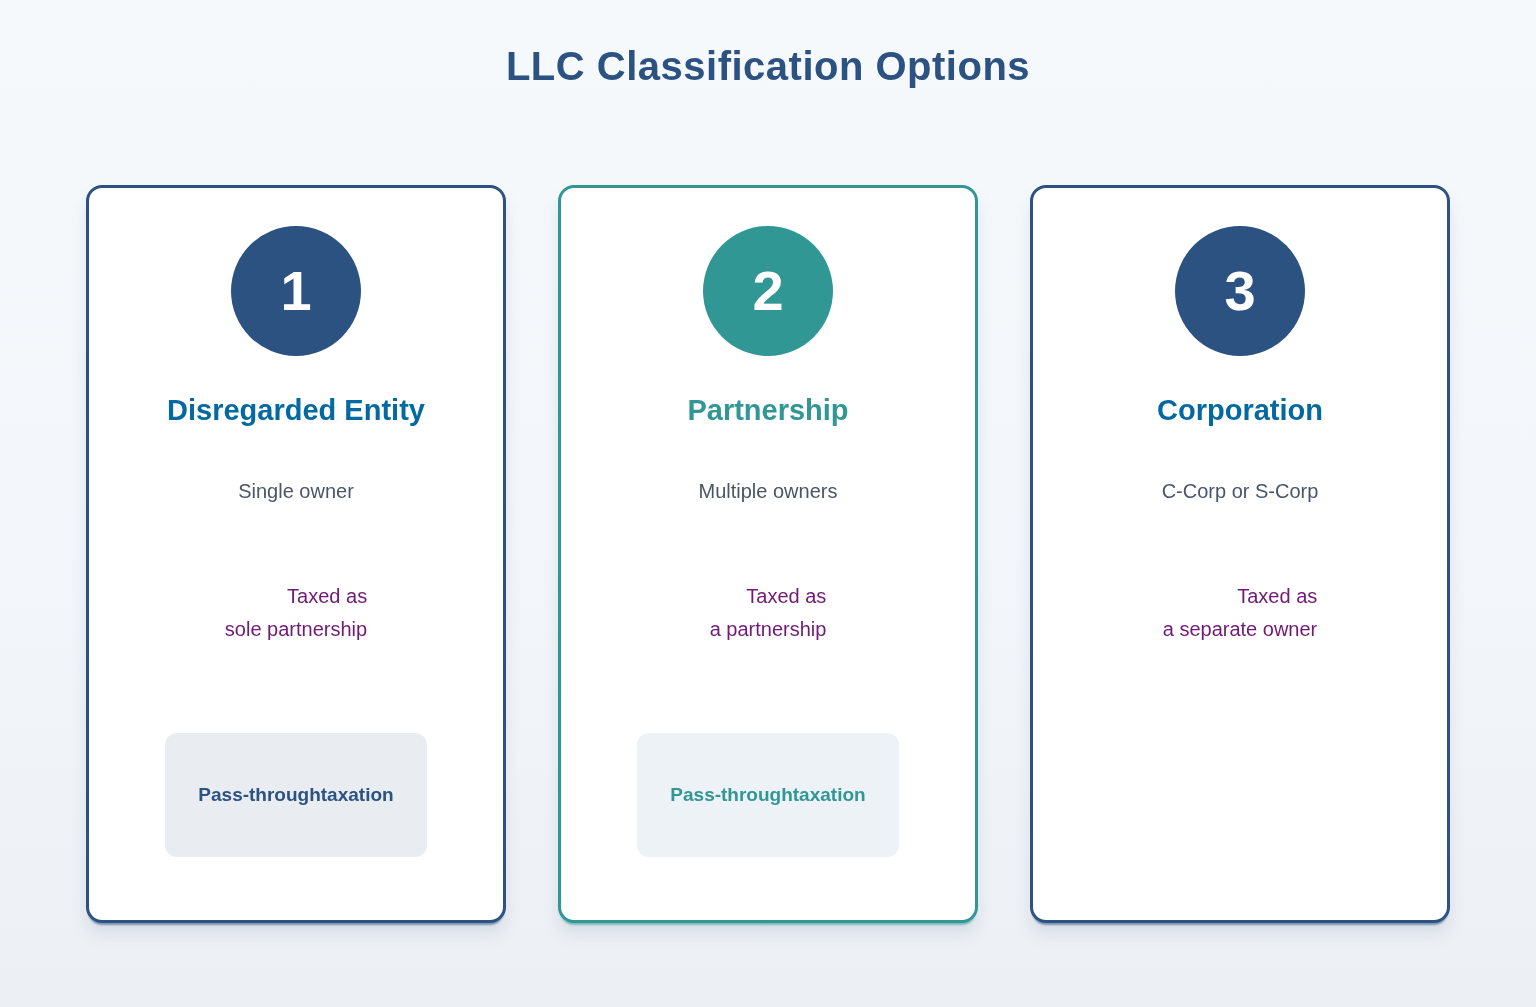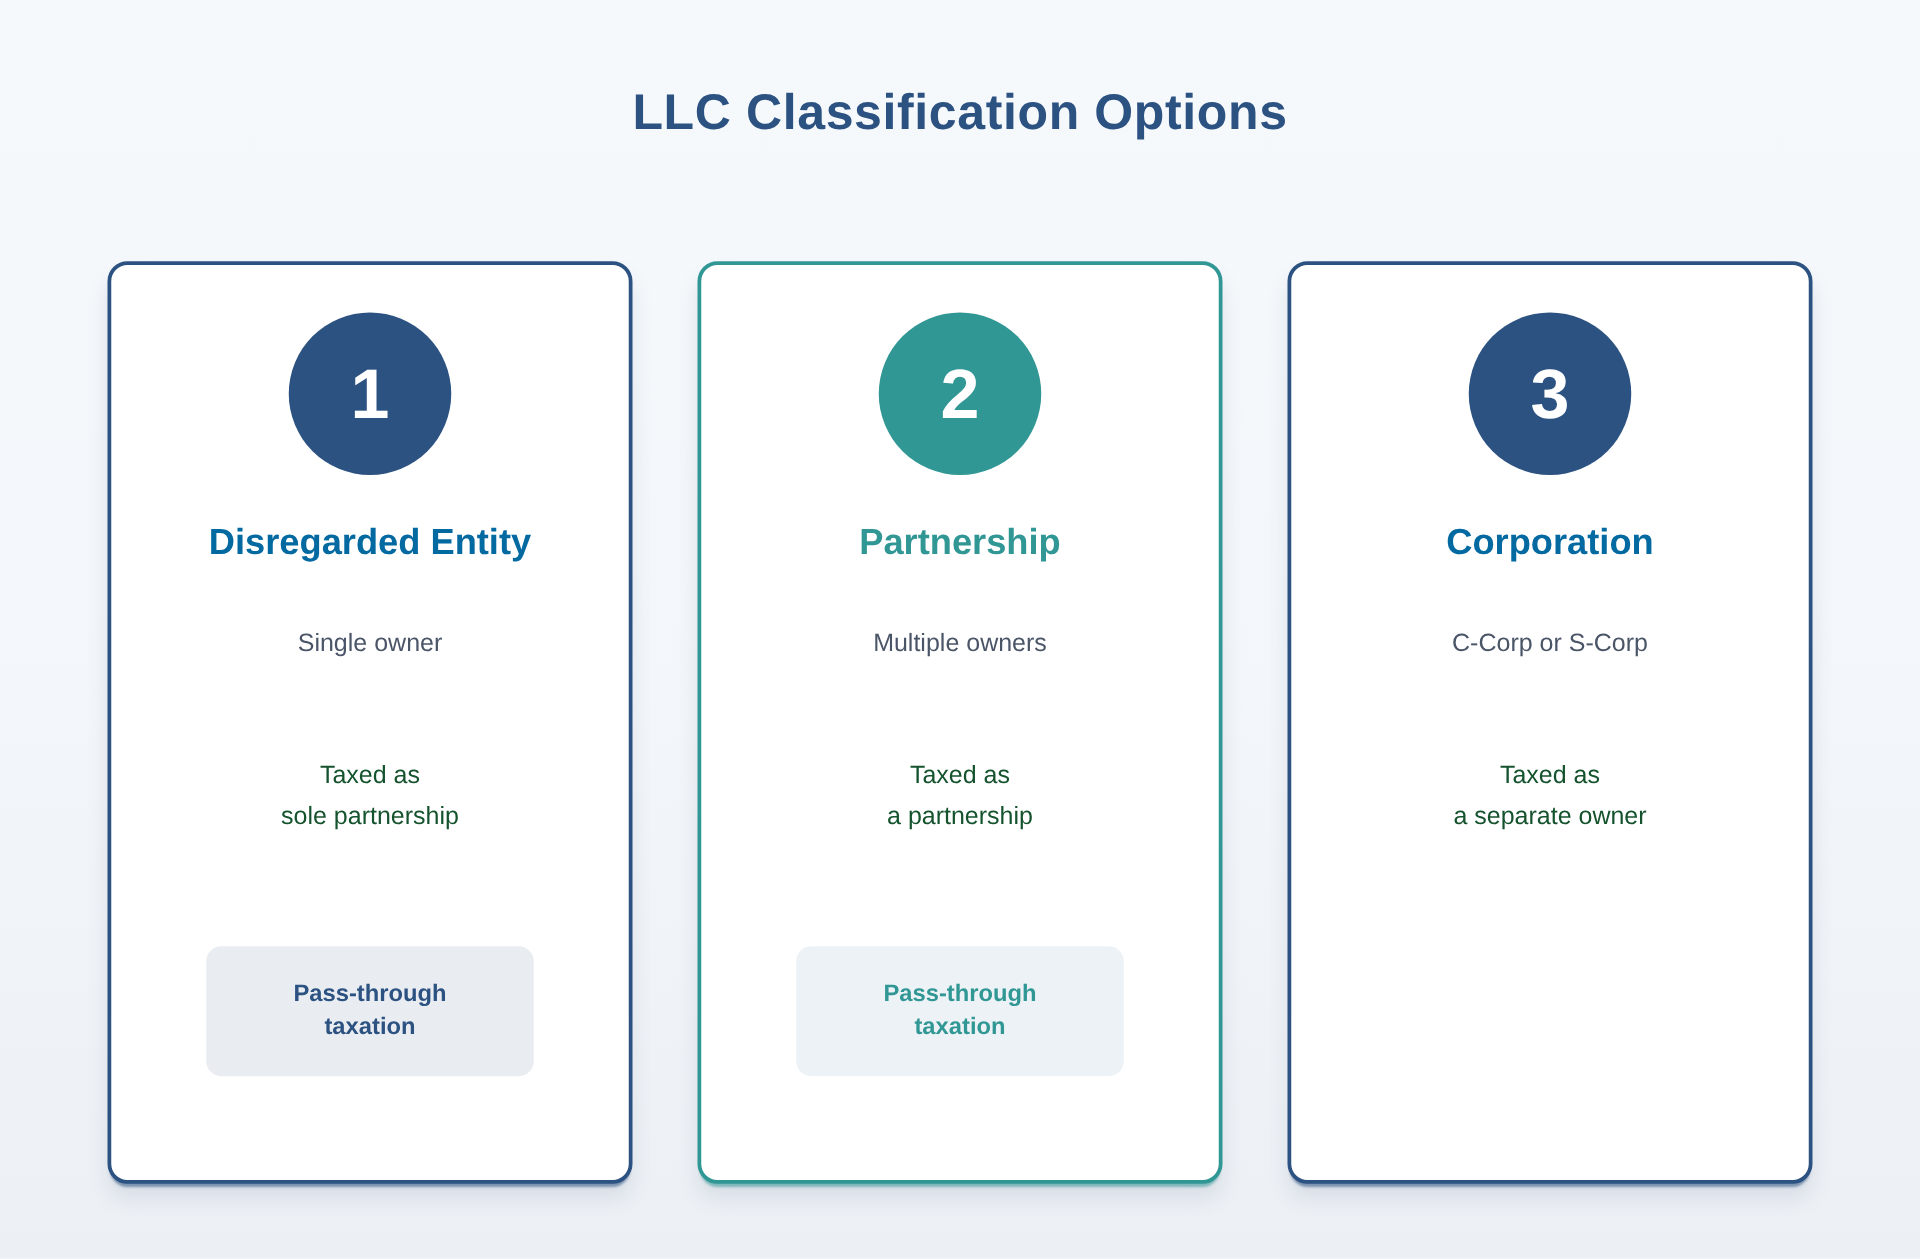--- a/index.html
+++ b/index.html
@@ -8,21 +8,21 @@
   }
   body {
     width: 1536px;
     height: 1007px;
     overflow: hidden;
     background: linear-gradient(180deg, #f6f9fc 0%, #f3f6fa 55%, #ecf0f5 100%);
     font-family: "Liberation Sans", "DejaVu Sans", sans-serif;
   }
   .page-title {
     margin: 0;
-    padding-top: 68px;
+    padding-top: 44px;
     text-align: center;
     font-size: 40px;
     font-weight: bold;
     letter-spacing: 0.5px;
     color: #2c5282;
   }
   .cards {
     margin-top: 96px;
     display: flex;
     justify-content: center;
@@ -75,31 +75,31 @@
     margin-top: 52px;
     font-size: 20px;
     line-height: 24px;
     color: #4a5568;
     text-align: center;
   }
   .tax-description {
     margin-top: 77px;
     font-size: 20px;
     line-height: 33px;
-    color: #14532d;
-    text-align: center;
+    color: #701a75;
+    text-align: right;
   }
   .tax-badge {
     margin-top: 87px;
     box-sizing: border-box;
     width: 262px;
-    height: 104px;
+    height: 124px;
     border-radius: 12px;
     display: flex;
-    flex-direction: column;
+    flex-direction: row;
     align-items: center;
     justify-content: center;
     text-align: center;
   }
   .card--navy .tax-badge { background: #e9edf2; }
   .card--teal .tax-badge { background: #ecf2f5; }
   .badge-label {
     font-size: 19px;
     font-weight: bold;
     line-height: 26px;

